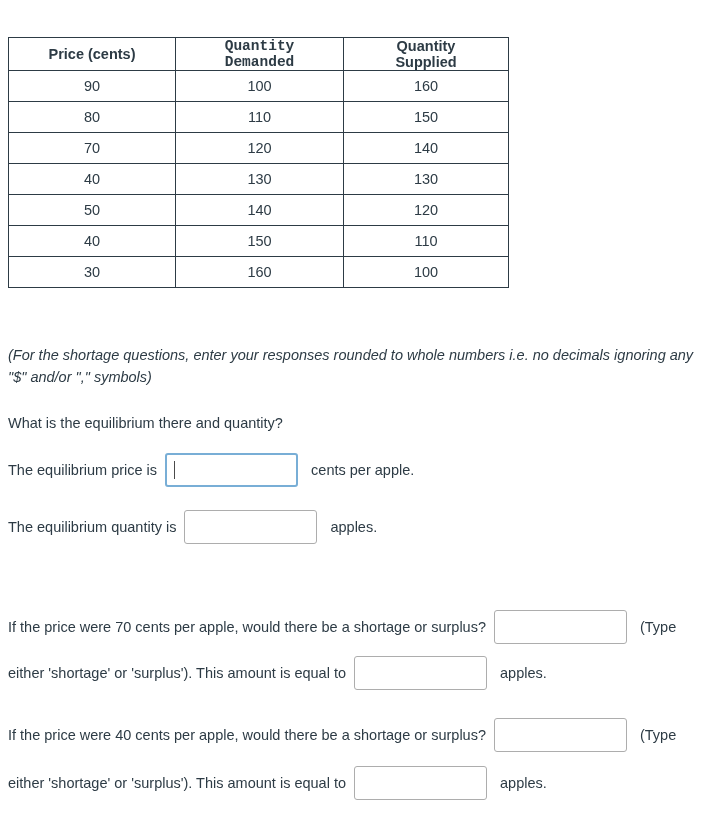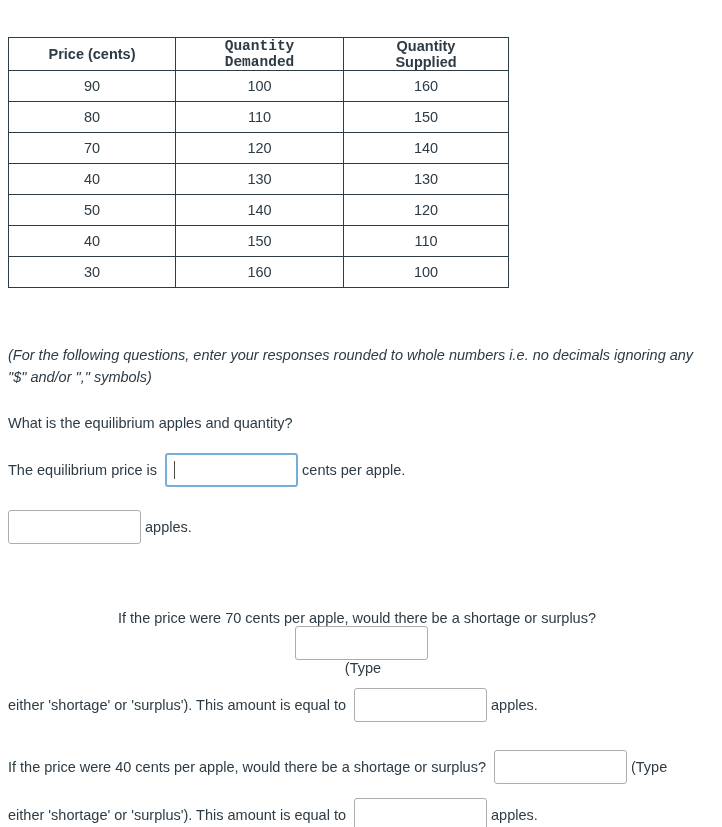--- a/index.html
+++ b/index.html
@@ -45,21 +45,21 @@
     font-weight: normal;
     font-size: 14.5px;
   }
 
   .row-line {
     display: flex;
     align-items: center;
     flex-wrap: nowrap;
   }
   .row-line .txt { white-space: nowrap; }
-  .gap-l { margin-left: 4px; }
+  .gap-l { margin-left: 13px; }
   .gap-r { margin-right: 8px; }
 
   .input-wrap { position: relative; display: inline-block; }
   input.answer {
     width: 133px;
     height: 34px;
     border: 1px solid #adadad;
     border-radius: 3px;
     background: #ffffff;
     font: inherit;
@@ -74,21 +74,21 @@
     position: absolute;
     left: 9px;
     top: 8px;
     width: 1px;
     height: 18px;
     background: #4a4a4a;
   }
 
   .m-price   { margin-top: 22px; }
   .m-qty     { margin-top: 23px; }
-  .m-q2a     { margin-top: 66px; flex-direction: column; }
+  .m-q2a     { margin-top: 66px; }
   .m-q2b     { margin-top: 12px; }
   .m-q3a     { margin-top: 28px; }
   .m-q3b     { margin-top: 14px; }
 </style>
 </head>
 <body>
 
 <div class="page">
 
 
@@ -132,34 +132,35 @@
         <td>110</td>
       </tr>
       <tr>
         <td>30</td>
         <td>160</td>
         <td>100</td>
       </tr>
     </tbody>
   </table>
 
-  <p class="note">(For the following questions, enter your responses rounded to whole numbers i.e. no decimals ignoring any "$" and/or "," symbols)</p>
+  <p class="note">(For the shortage questions, enter your responses rounded to whole numbers i.e. no decimals ignoring any "$" and/or "," symbols)</p>
 
-  <p class="question-heading">What is the equilibrium apples and quantity?</p>
+  <p class="question-heading">What is the equilibrium there and quantity?</p>
 
   <div class="row-line m-price">
     <span class="txt gap-r">The equilibrium price is</span>
     <span class="input-wrap">
       <input class="answer focused" type="text" value="" style="">
       <span class="caret"></span>
     </span>
     <span class="txt gap-l">cents per apple.</span>
   </div>
 
   <div class="row-line m-qty">
+    <span class="txt gap-r">The equilibrium quantity is</span>
     <input class="answer" type="text" value="" style="">
     <span class="txt gap-l">apples.</span>
   </div>
 
   <div class="row-line m-q2a">
     <span class="txt gap-r">If the price were 70 cents per apple, would there be a shortage or surplus?</span>
     <input class="answer" type="text" value="" style="">
     <span class="txt gap-l">(Type</span>
   </div>
 

